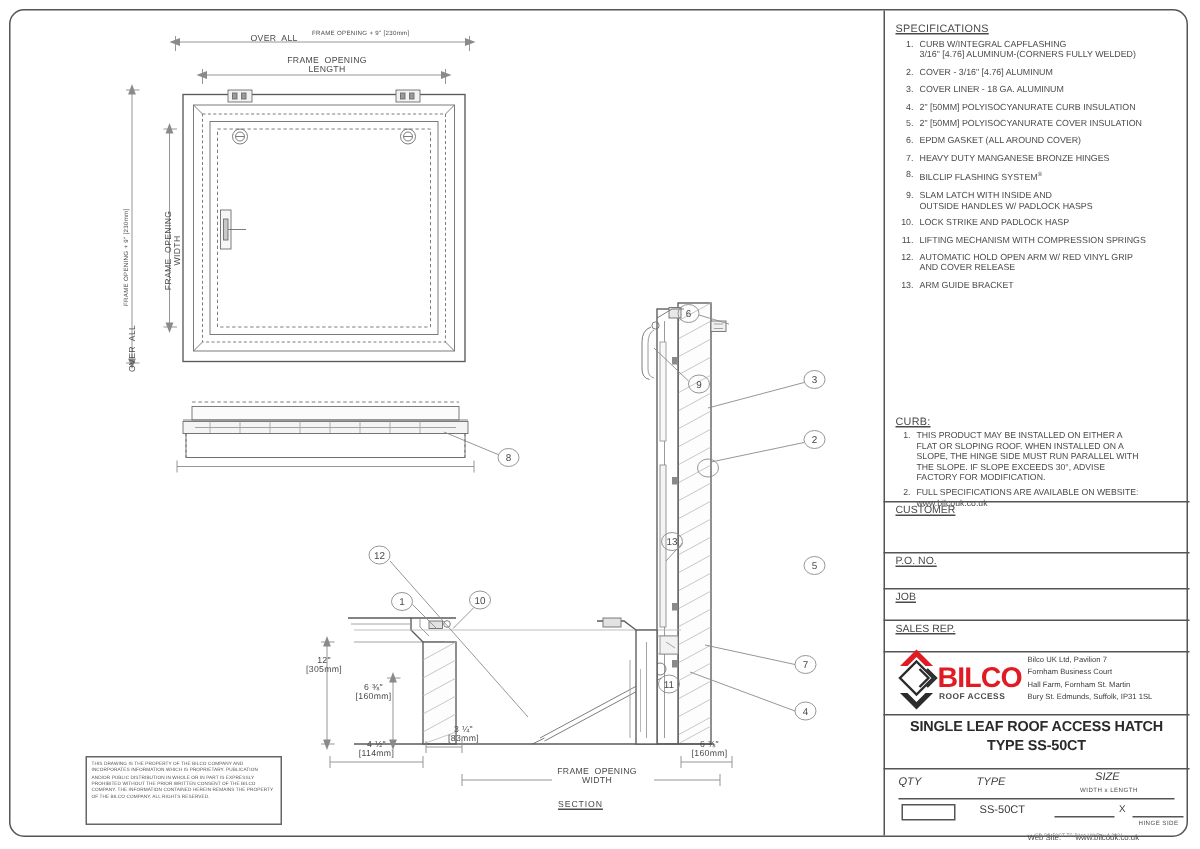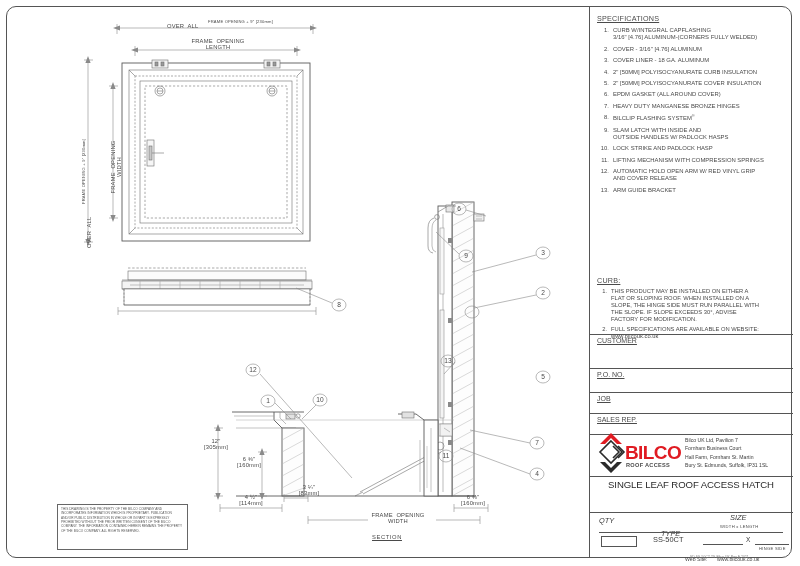--- a/index.html
+++ b/index.html
@@ -32,21 +32,21 @@
 
   .fieldlbl{position:absolute;font-size:7px;color:#4a4a4a;}
 
   
   #logoblk{position:absolute;left:0;top:421px;width:204px;height:48px;}
   .addr{position:absolute;left:96px;top:8px;font-size:5.1px;color:#3b3b3b;line-height:1.62;}
   .bilcotx{position:absolute;left:36px;top:14px;font-size:19px;font-weight:bold;color:#e01b22;letter-spacing:-.6px;}
   .racc{position:absolute;left:37px;top:34px;font-size:5.6px;font-weight:bold;color:#4a4a4a;letter-spacing:.3px;}
 
   #ttl{position:absolute;left:0;top:472px;width:204px;text-align:center;}
-  #ttl .t1{font-size:9.6px;font-weight:normal;color:#2a2a2a;line-height:1.34;letter-spacing:-.1px;}
+  #ttl .t1{font-size:9.6px;font-weight:bold;color:#2a2a2a;line-height:1.34;letter-spacing:-.1px;}
 
   #tbl{position:absolute;left:0;top:506px;width:204px;}
   .th{position:absolute;font-size:7.4px;color:#3a3a3a;font-style:italic;}
   .thsub{position:absolute;font-size:4.1px;color:#4a4a4a;letter-spacing:.3px;}
   .qtybox{position:absolute;left:12px;top:23px;width:34px;height:9px;border:1px solid #555;}
   .cellv{position:absolute;font-size:7.4px;color:#3a3a3a;}
   .sizeline{position:absolute;height:1px;background:#555;}
   #revtx{position:absolute;left:690px;top:555px;font-size:3.3px;color:#7a7a7a;letter-spacing:.1px;}
 
   
@@ -403,26 +403,27 @@
         <div>Bilco UK Ltd, Pavilion 7</div>
         <div>Fornham Business Court</div>
         <div>Hall Farm, Fornham St. Martin</div>
         <div>Bury St. Edmunds, Suffolk, IP31 1SL</div>
       </div>
     </div>
     <div class="rline" style="top:469px;"></div>
 
     <div id="ttl">
       <div class="t1">SINGLE LEAF ROOF ACCESS HATCH</div>
+      <div class="t1">TYPE SS-50CT</div>
     </div>
     <div class="rline" style="top:505px;"></div>
 
     <div id="tbl">
       <div class="th" style="left:10px;top:3px;">QTY</div>
-      <div class="th" style="left:62px;top:16px;margin-left:10px;">TYPE</div>
+      <div class="th" style="left:62px;top:3px;">TYPE</div>
       <div class="th" style="left:141px;top:0px;text-align:center;">SIZE</div>
       <div class="thsub" style="left:131px;top:11px;">WIDTH x LENGTH</div>
       <div class="sizeline" style="left:10px;top:19px;width:184px;"></div>
       <div class="qtybox"></div>
       <div class="cellv" style="left:64px;top:22px;">SS-50CT</div>
       <div class="sizeline" style="left:114px;top:31px;width:40px;"></div>
       <div class="cellv" style="left:157px;top:23px;font-size:6.5px;">X</div>
       <div class="sizeline" style="left:166px;top:31px;width:34px;"></div>
       <div class="thsub" style="left:170px;top:33px;">HINGE SIDE</div>
       <div class="thsub" style="left:96px;top:43px;font-size:5.2px;letter-spacing:0;">Web  Site:</div>

